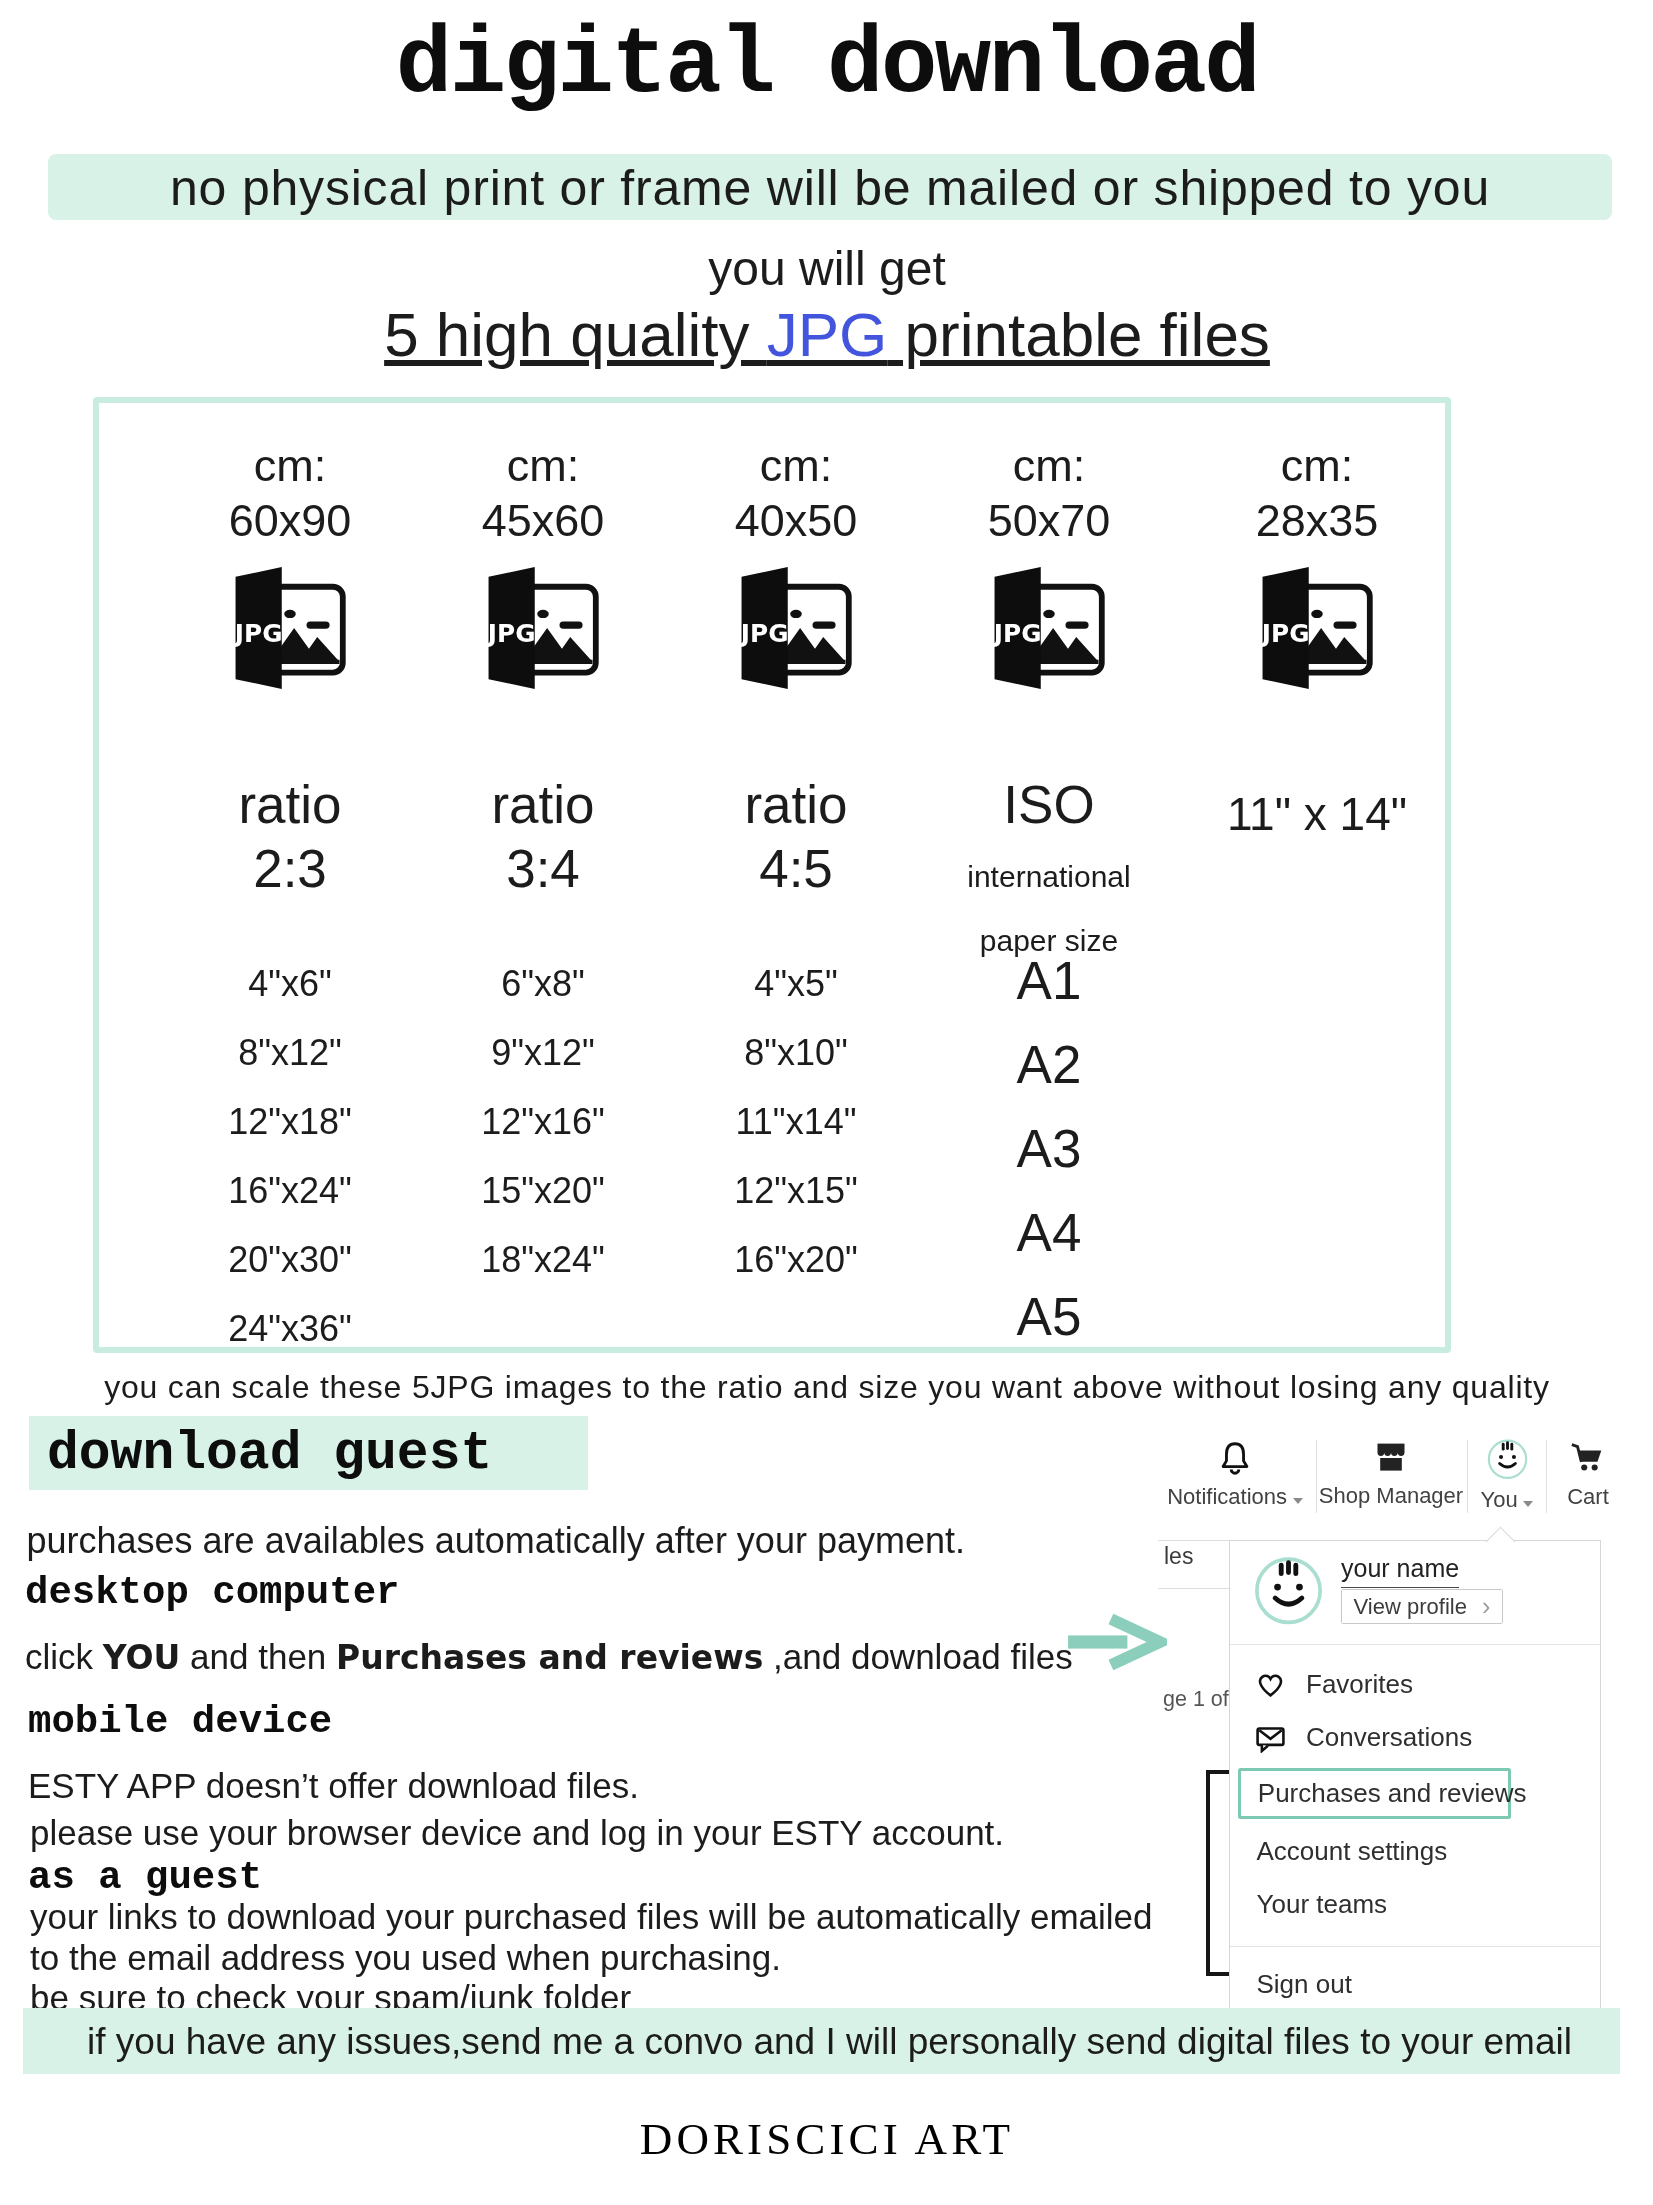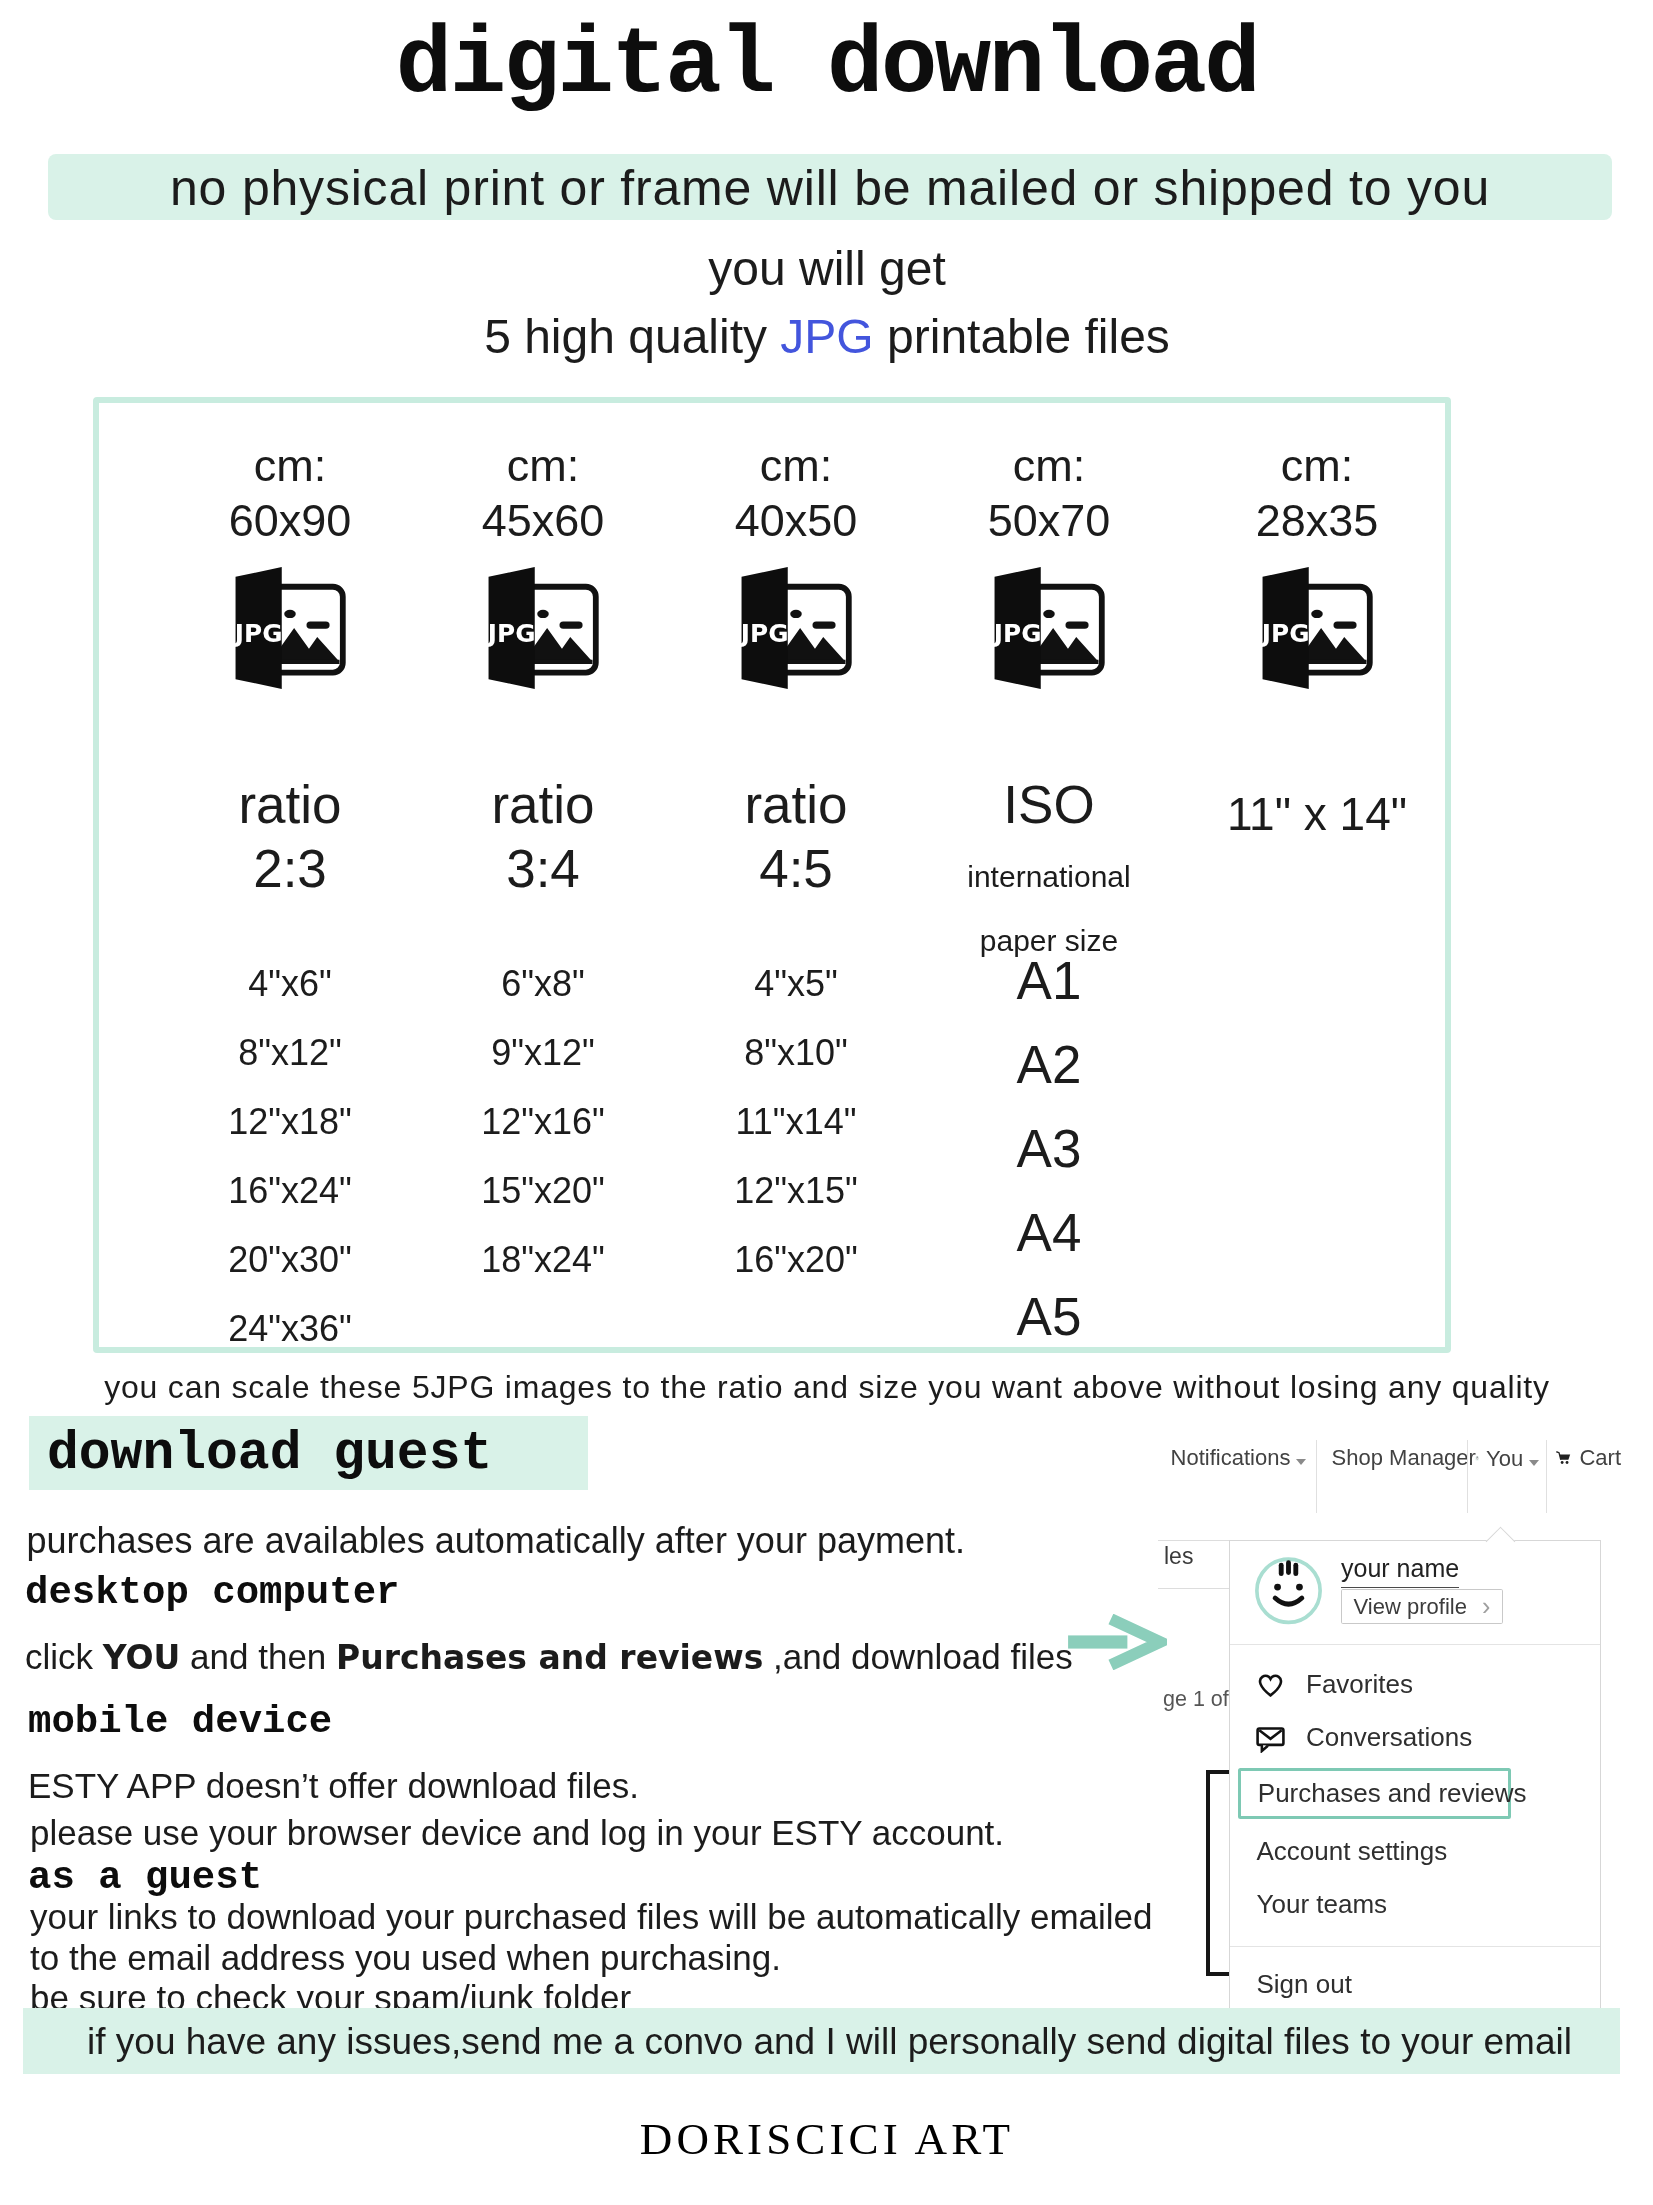--- a/index.html
+++ b/index.html
@@ -8,21 +8,21 @@
   .abs{position:absolute;}
   .nowrap{white-space:nowrap;}
   .center{left:0;right:0;text-align:center;}
   .disp{font-family:Liberation Mono, monospace;font-weight:bold;color:#0d0d0d;}
 
   
   .main-title{top:13.2px;font-size:94px;letter-spacing:-2.5px;}
   .banner1{top:154px;left:48px;width:1564px;height:66px;background:#d9f2e8;
            font-size:50px;line-height:68px;text-align:center;letter-spacing:0.8px;border-radius:8px;}
   .you-get{top:241px;font-size:48px;}
-  .files-line{top:309px;font-size:48px;}
+  .files-line{top:299px;font-size:62px;text-decoration:underline;}
   .jpg-blue{color:#4355dd;}
 
   
   .sizebox{left:93px;top:397px;width:1358px;height:956px;border:6.6px solid #c8ecdf;
            border-radius:4.1px;background:#fff;box-sizing:border-box;}
   .size-col{position:absolute;top:0;width:256px;height:100%;}
   .c1{left:63px;} .c2{left:316px;} .c3{left:569px;} .c4{left:822px;} .c5{left:1090px;}
   .cm{position:absolute;top:35px;width:100%;text-align:center;font-size:45px;line-height:55px;}
   .jpg-icon{position:absolute;top:159px;left:50%;margin-left:-66px;width:132px;height:132px;}
   .ratio{position:absolute;top:370px;width:100%;text-align:center;font-size:53px;line-height:64px;}
@@ -49,21 +49,21 @@
   .h-guest{left:28px;top:1856px;font-size:39px;}
   .g1{left:30px;top:1897px;}
   .g2{left:30px;top:1938px;}
   .g3{left:30px;top:1978px;}
   .banner2{left:23px;top:2008px;width:1581px;height:66px;background:#d9f2e8;
            font-size:37px;line-height:68px;text-align:center;}
   .site-footer{top:2113px;font-family:"Liberation Serif",serif;font-size:45px;
                letter-spacing:4.1px;color:#000000;}
 
   
-  .nav-item{position:absolute;display:flex;flex-direction:row;align-items:center;gap:6.6px;cursor:pointer;}
+  .nav-item{position:absolute;display:flex;flex-direction:column;align-items:center;gap:6.6px;cursor:pointer;}
   .nav-label{font-size:22px;color:#424242;white-space:nowrap;}
   .caret{display:inline-block;width:0;height:0;border-left:5.8px solid transparent;
          border-right:5.8px solid transparent;border-top:6.6px solid #8a8a8a;margin-left:5.8px;}
   .nav-sep{position:absolute;top:1440px;width:0.8px;height:73px;background:#e0e0e0;}
   .partial-text{position:absolute;font-size:23px;color:#3a3a3a;}
   .faint-line{position:absolute;height:0.8px;background:#ddd;}
 
   .thumb{position:absolute;left:1206px;top:1770px;width:142px;height:198px;
          border:4.1px solid #161616;background:#fff;z-index:2;}
   .panel{position:absolute;left:1229px;top:1540px;width:372px;height:471px;background:#fff;

